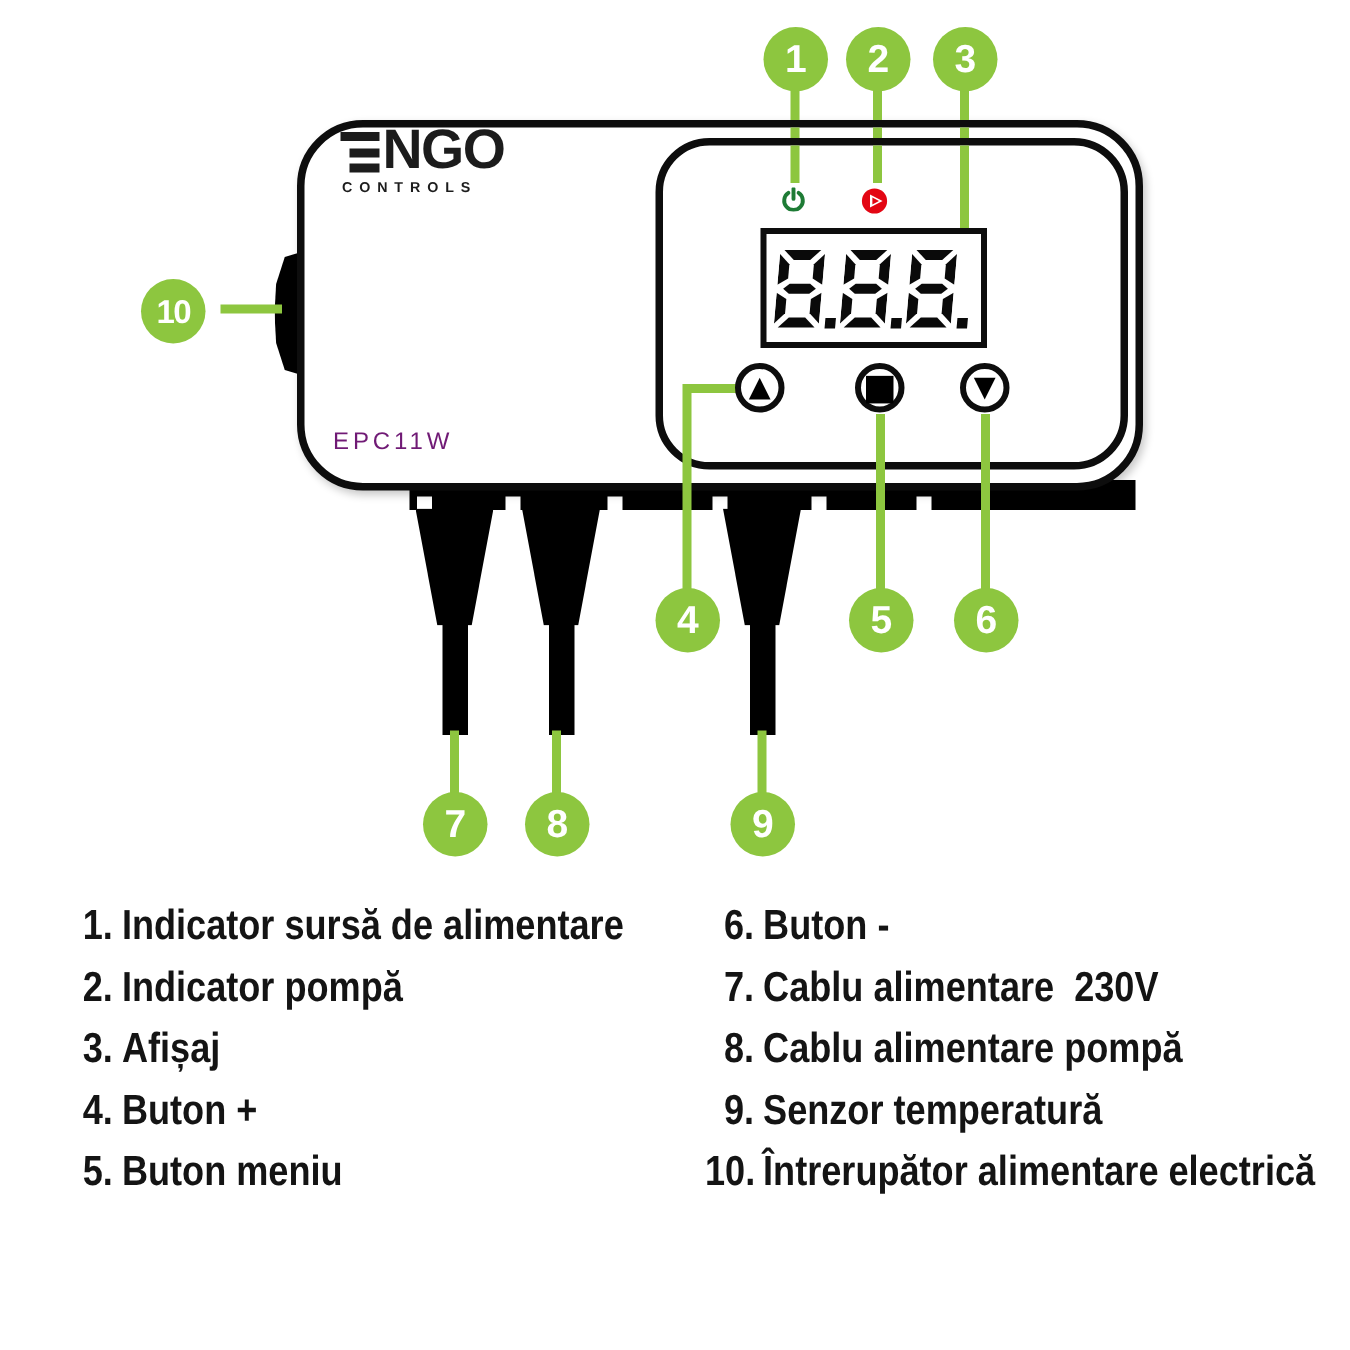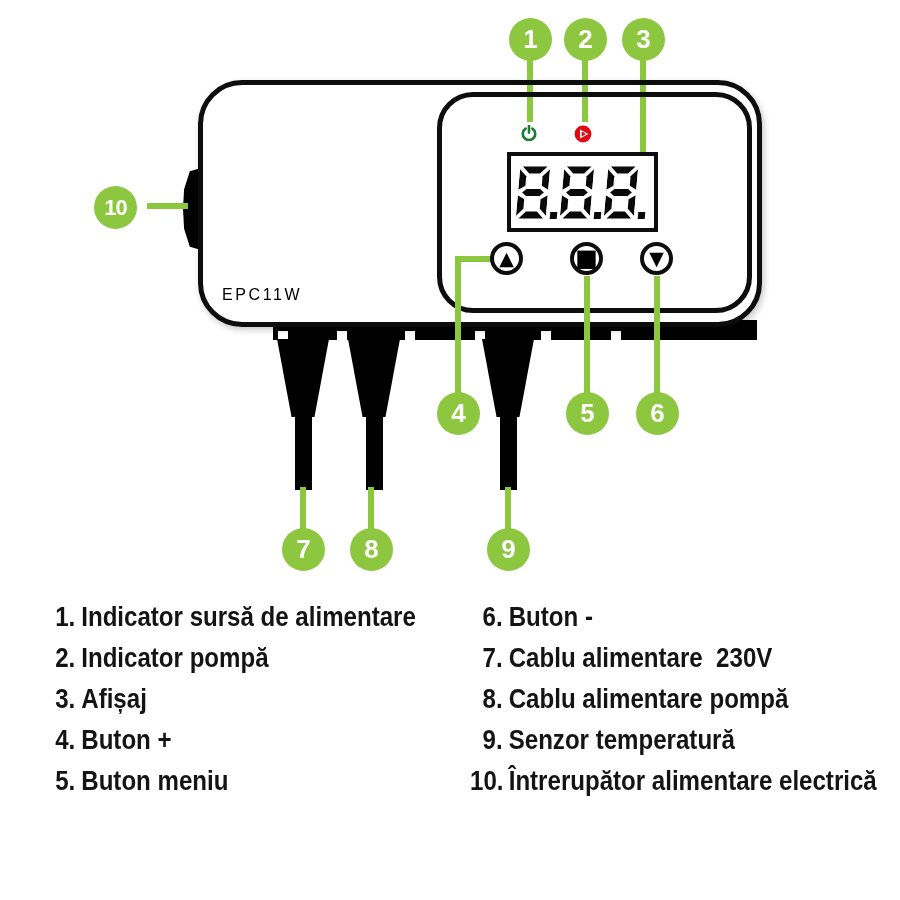--- a/index.html
+++ b/index.html
@@ -35,21 +35,21 @@
   .logo-name{
     position:absolute;left:28px;top:-7px;font-size:37px;font-weight:700;
     letter-spacing:-1px;line-height:1;color:#1c1c1c;
   }
   .logo-sub{
     position:absolute;left:1px;top:32px;font-size:9.5px;font-weight:700;
     letter-spacing:4.6px;color:#1c1c1c;
   }
   .model{
     position:absolute;left:222px;top:286px;z-index:4;
-    font-size:16px;font-weight:500;letter-spacing:2.6px;color:#000000;
+    font-size:16px;font-weight:500;letter-spacing:2.6px;color:#701a75;
   }
   
   .led{position:absolute;z-index:4;}
   .led.power{left:521px;top:125px;width:16px;height:16px;}
   .led.pump{left:574px;top:125px;width:18px;height:18px;}
   
   .display{
     position:absolute;left:507px;top:152px;width:151px;height:80px;
     border:4px solid var(--ink);box-sizing:border-box;background:#fff;z-index:4;
     display:flex;align-items:center;justify-content:center;
@@ -121,20 +121,29 @@
   <div class="gland" style="left:277px"></div>
   <div class="gland" style="left:348px"></div>
   <div class="gland" style="left:482px"></div>
 
   <div class="cable" style="left:295px"></div>
   <div class="cable" style="left:366px"></div>
   <div class="cable" style="left:500px"></div>
 
   <div class="device"></div>
 
+  <div class="logo">
+    <div class="logo-e">
+      <div class="bar t"></div>
+        <div class="bar m"></div>
+        <div class="bar b"></div>
+    </div>
+    <div class="logo-name">NGO</div>
+    <div class="logo-sub">CONTROLS</div>
+  </div>
 
   <div class="model">EPC11W</div>
 
   <div class="panel"></div>
 
   <div class="cline" style="left:527px;top:57px;width:6px;height:23px"></div>
   <div class="cline" style="left:527px;top:85px;width:6px;height:7px"></div>
   <div class="cline" style="left:527px;top:97px;width:6px;height:25px"></div>
   <div class="cline" style="left:582px;top:57px;width:6px;height:23px"></div>
   <div class="cline" style="left:582px;top:85px;width:6px;height:7px"></div>

